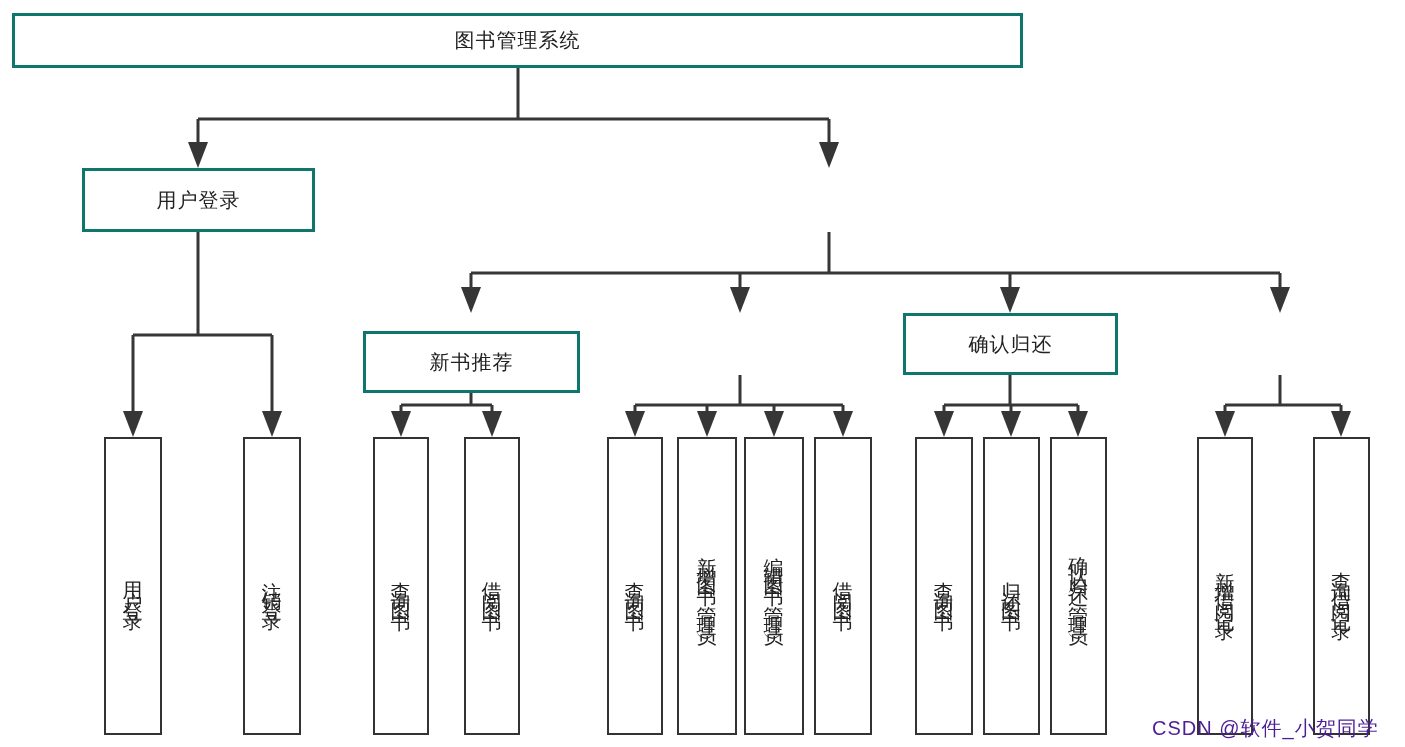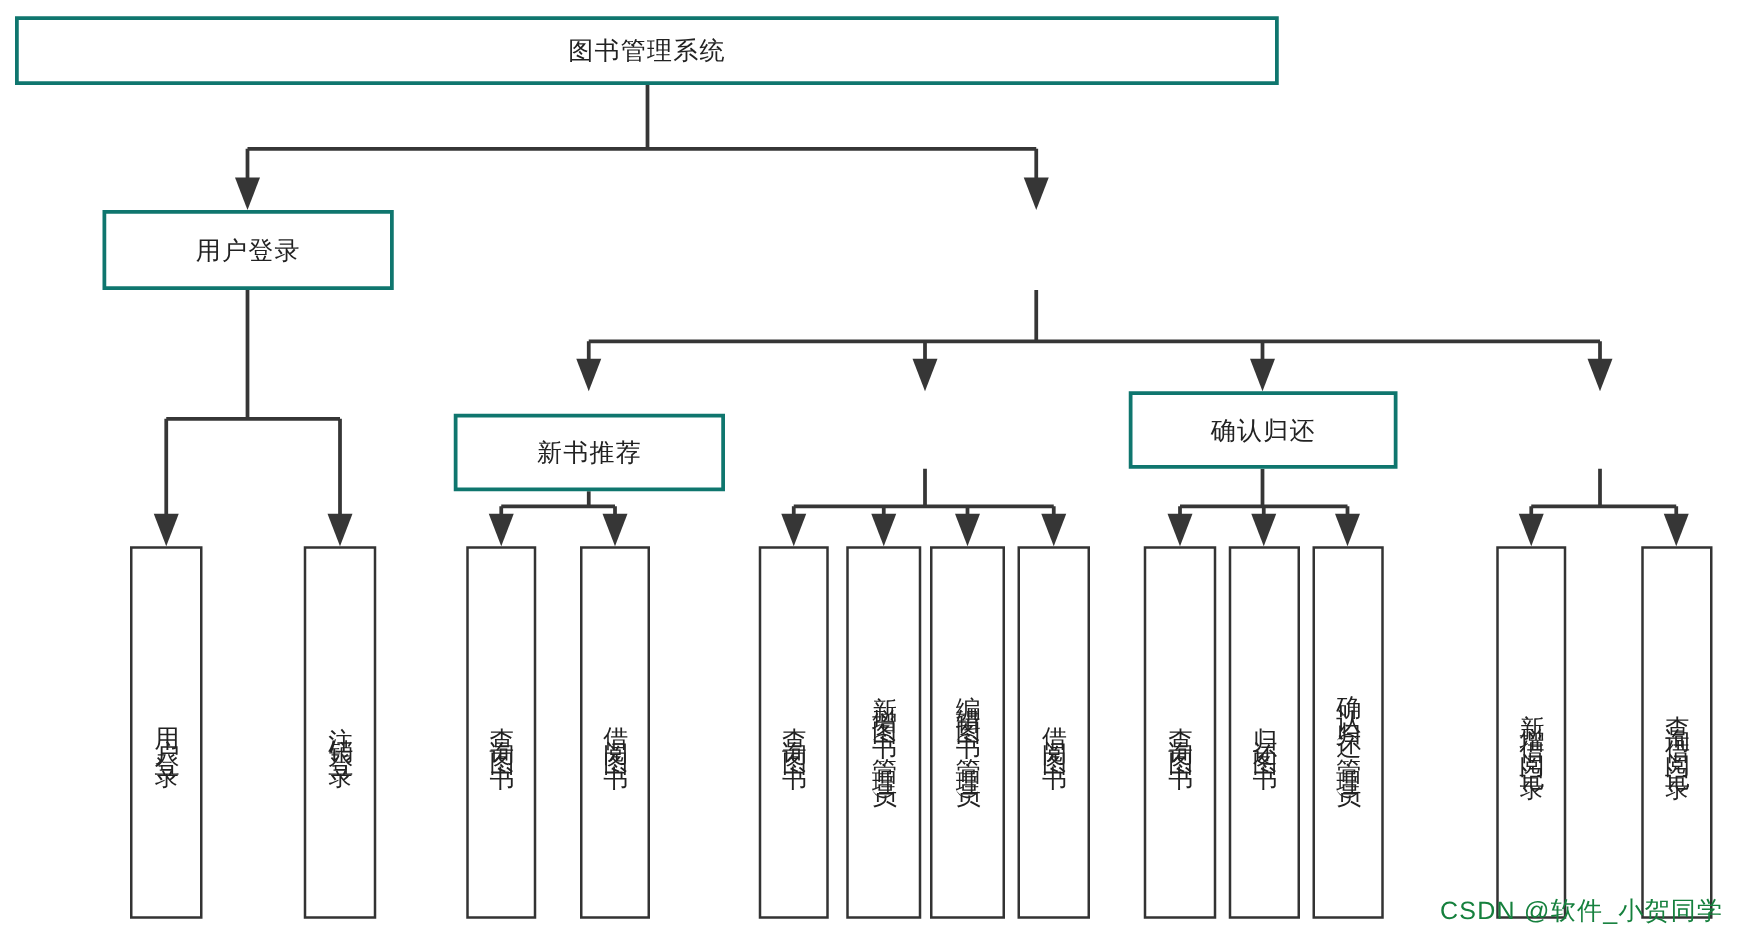--- a/index.html
+++ b/index.html
@@ -44,21 +44,21 @@
     font-size: 20px;
     color: #222222;
     writing-mode: vertical-rl;
     text-orientation: mixed;
     letter-spacing: 10px;
     line-height: 1;
   }
   .watermark {
     position: absolute;
     font-size: 20px;
-    color: #15803d;
+    color: #4c1d95;
     letter-spacing: 1px;
     white-space: nowrap;
   }
 </style>
 </head>
 <body>
 
 <div id="canvas">
 
   <svg id="wires" viewBox="0 0 1405 747" xmlns="http://www.w3.org/2000/svg">

